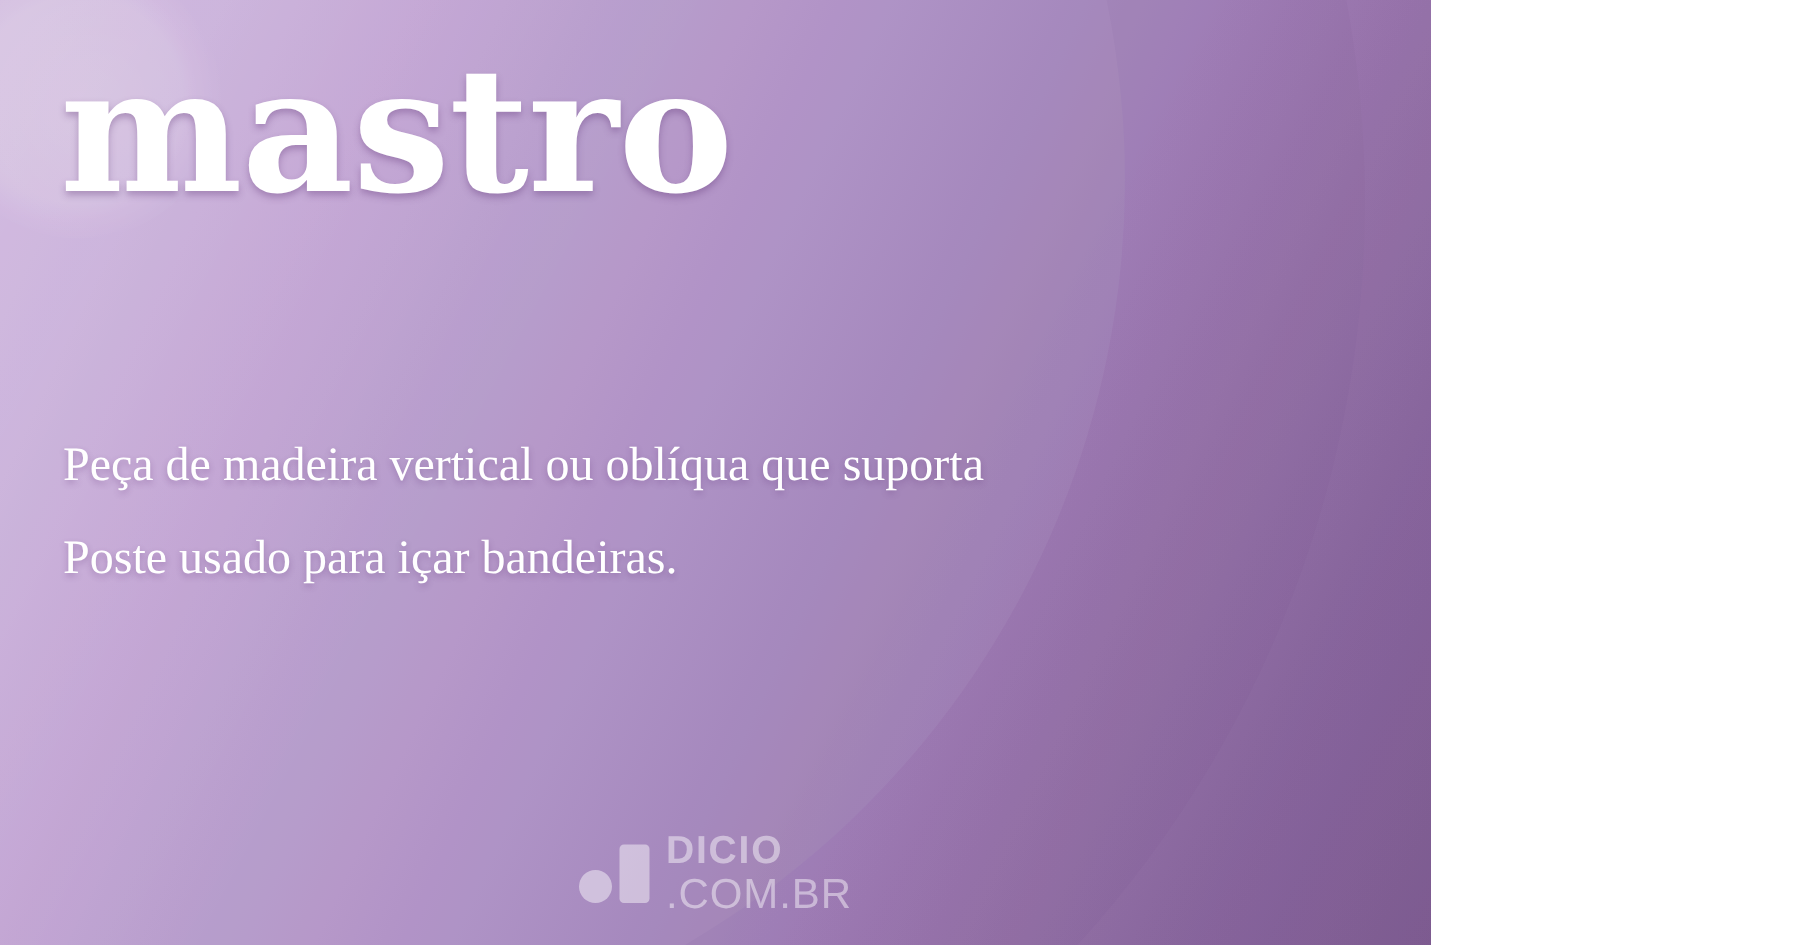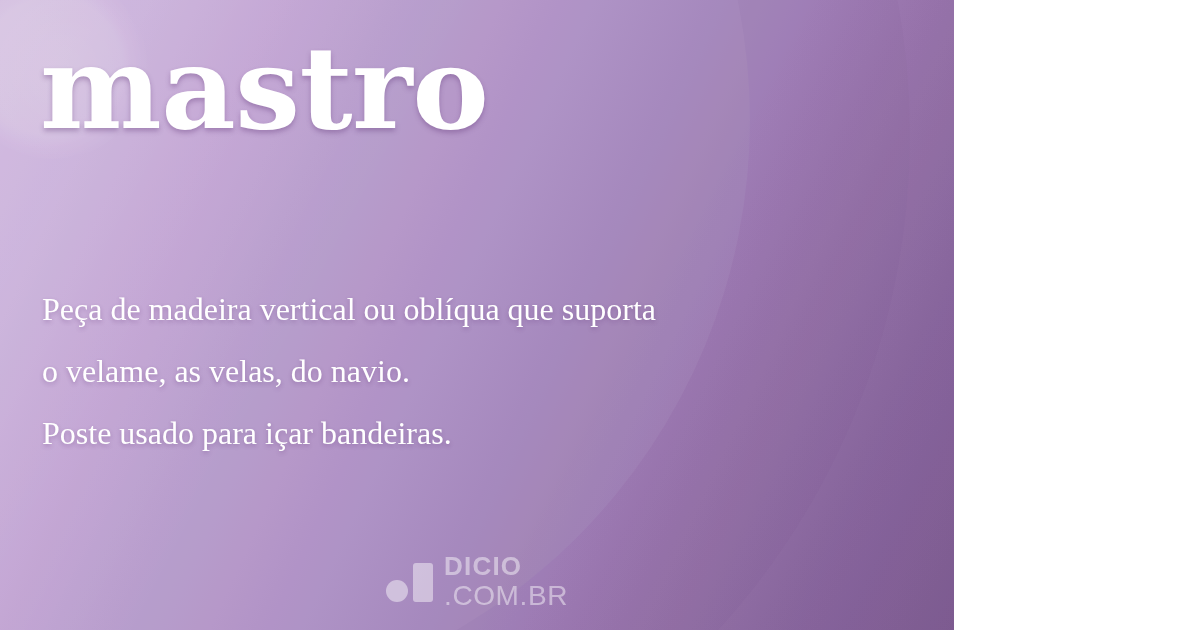--- a/index.html
+++ b/index.html
@@ -173,21 +173,20 @@
   <div class="arc arc-band-dark" style="left:-1150px; top:-1260px; width:2890px; height:2890px;"></div>
 
   <div class="sheen"></div>
 
   <div class="content">
 
     <h1 id="word-title">mastro</h1>
 
     <div id="definition-block">
       <p class="definition-line">Peça de madeira vertical ou oblíqua que suporta</p>
-      <p class="definition-line">o velame, as velas, do navio.</p>
       <p class="definition-line">Poste usado para içar bandeiras.</p>
     </div>
 
     <div id="brand-logo">
       <div class="logo-mark">
         <span class="logo-dot"></span>
         <span class="logo-bar"></span>
       </div>
       <div class="logo-text">
         <span class="logo-name">DICIO</span>

